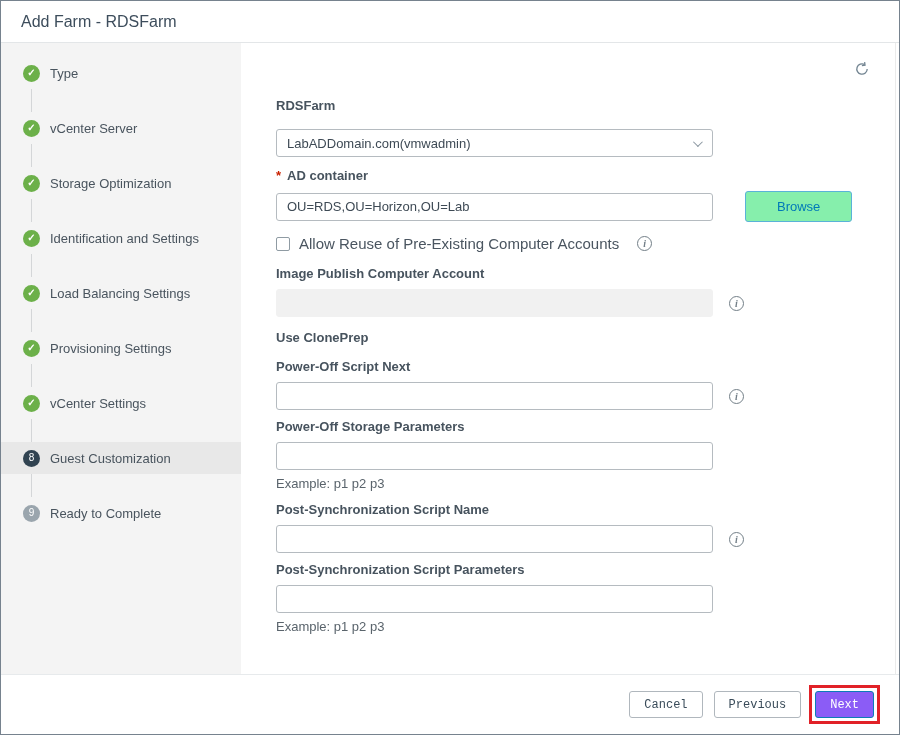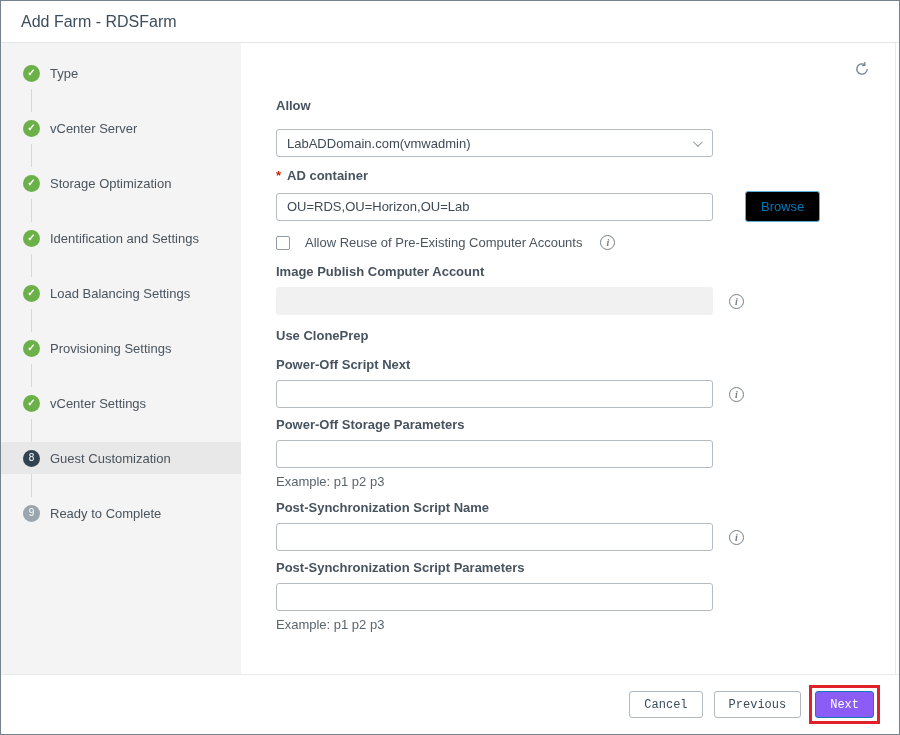--- a/index.html
+++ b/index.html
@@ -68,32 +68,32 @@
   }
   .input-row { display:flex; align-items:center; }
   .info-icon {
     width:15px; height:15px; flex:none; margin-left:16px;
     border:1px solid #737f88; border-radius:50%;
     color:#737f88; font-size:10px; line-height:13px; text-align:center;
     font-family:"Liberation Serif", serif; font-style:italic; font-weight:bold;
     cursor:pointer; user-select:none;
   }
   .browse-btn {
-    margin-left:32px; height:31px; padding:0 15px;
-    background:#000000; border:1px solid #5ab2d8; border-radius:3px;
+    margin-left:32px; height:31px; padding:0 31px;
+    background:#86efac; border:1px solid #5ab2d8; border-radius:3px;
     color:#0079b8; font-size:13px; font-family:"Liberation Sans", sans-serif;
     cursor:pointer;
   }
   .checkbox-row { display:flex; align-items:center; margin:13px 0 14px 0; }
   .checkbox {
     appearance:none; -webkit-appearance:none;
     width:14px; height:14px; border:1px solid #8f9ba3; border-radius:2px;
     background:#fff; cursor:pointer; flex:none;
   }
-  .checkbox-label { margin-left:15px; font-size:13px; color:#4a5560; }
+  .checkbox-label { margin-left:9px; font-size:15px; color:#4a5560; }
   .checkbox-row .info-icon { margin-left:18px; }
   .hint { font-size:13px; color:#5a646c; margin-top:6px; }
   .group { margin-bottom:11px; }
   .group-tight { margin-bottom:9px; }
   .standalone-label { margin:13px 0 14px 0; }
 
   
   .footer {
     flex:none; height:60px;
     border-top:1px solid #e7eaec;
@@ -188,21 +188,21 @@
     <div class="content">
 
       <button class="refresh-btn" title="">
         <svg viewBox="0 0 16 16" width="16" height="16">
           <path d="M13.2 8 A5.2 5.2 0 1 1 10.6 3.5" fill="none" stroke="#728491" stroke-width="1.3"></path>
           <polyline points="10.6,1.1 11.0,4.2 7.9,4.6" fill="none" stroke="#728491" stroke-width="1.3"></polyline>
         </svg>
       </button>
 
       <div class="group">
-        <div class="field-label">Allow</div>
+        <div class="field-label">RDSFarm</div>
         <div class="select-box">
           <span>LabADDomain.com(vmwadmin)</span>
           <span class="chevron-down"></span>
         </div>
       </div>
 
       <div class="group">
         <div class="field-label">
           <span class="req">*</span>
           <span>AD container</span>

